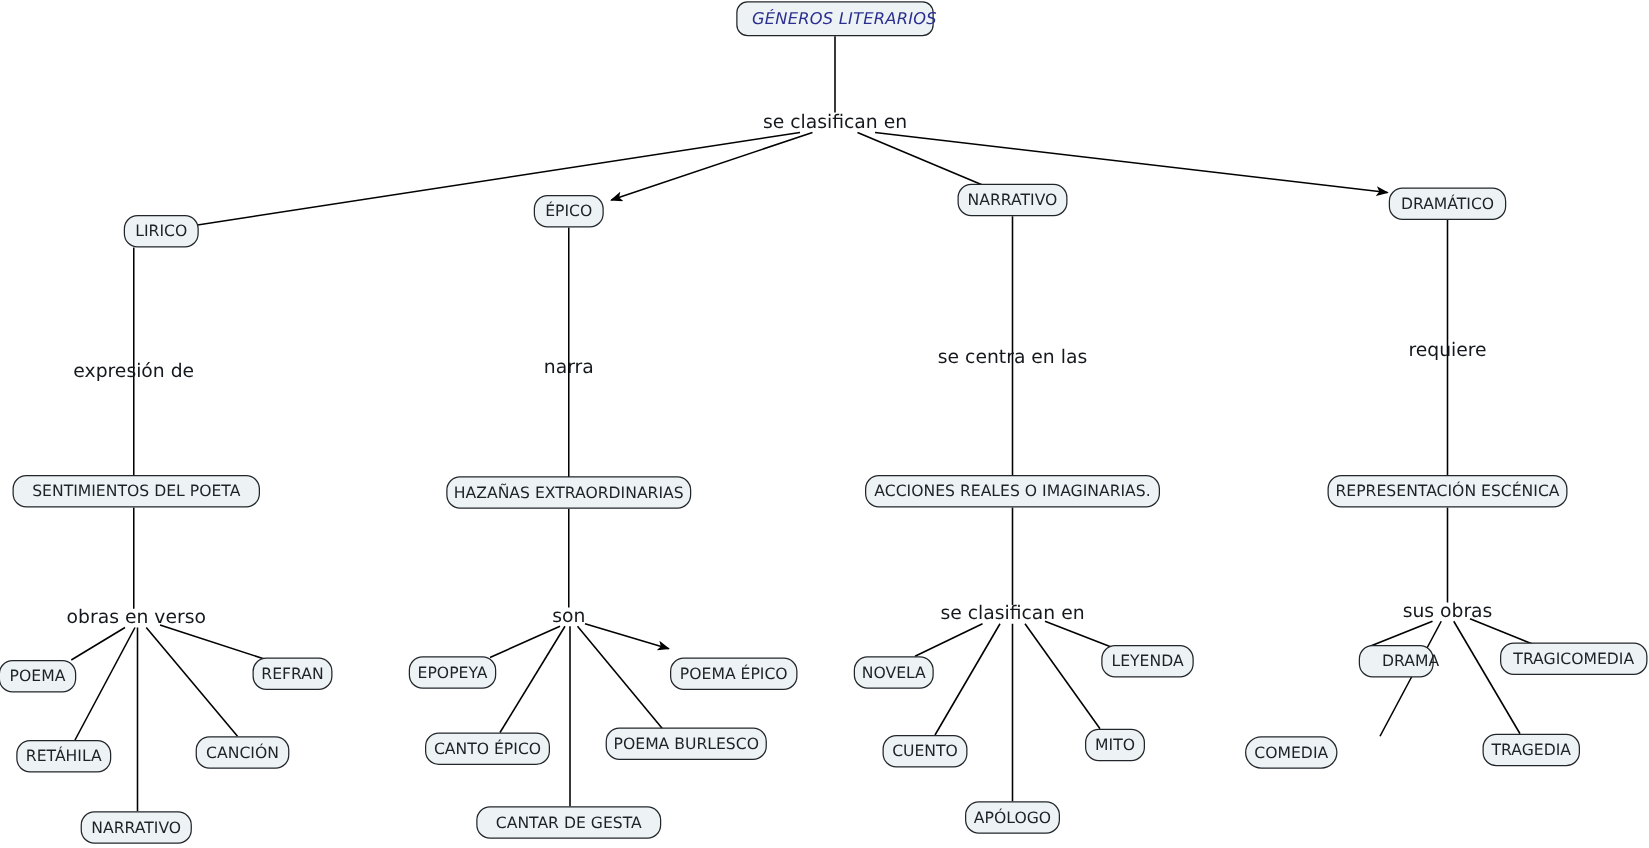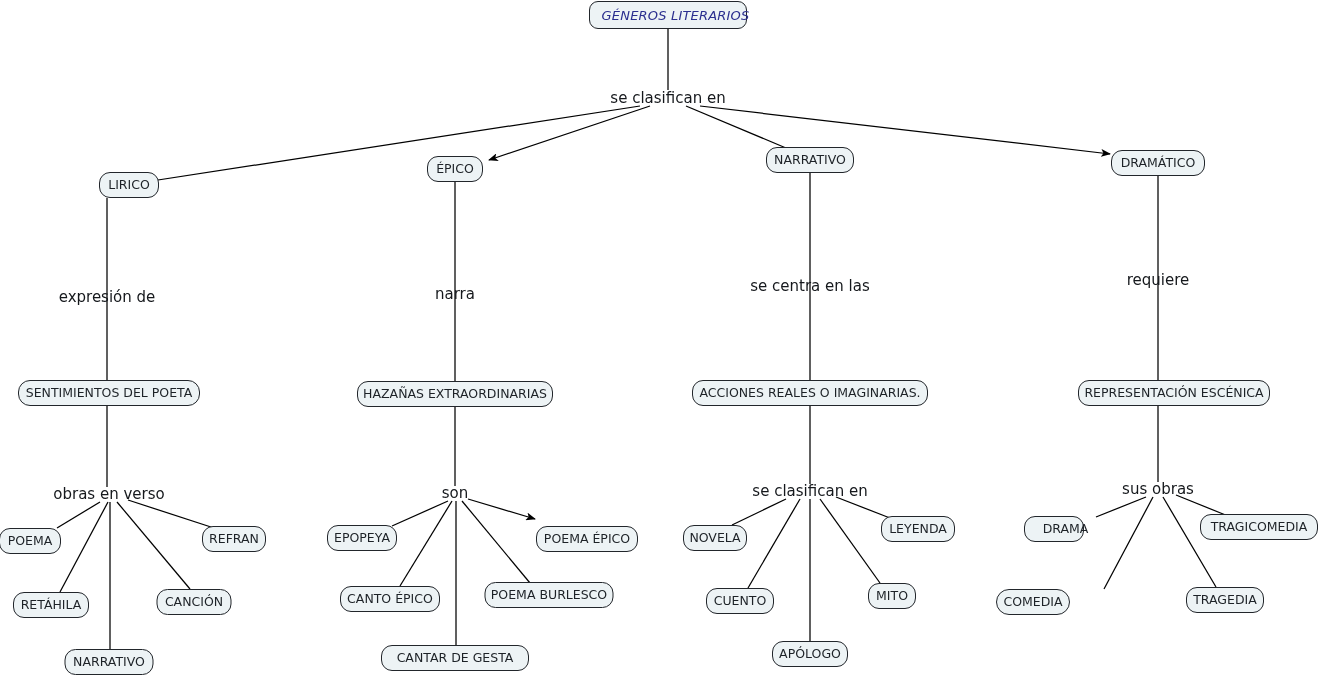--- a/index.html
+++ b/index.html
@@ -102,40 +102,40 @@
         <line x1="1163" y1="497" x2="1216" y2="587" stroke="#000000" stroke-width="1.25"></line>
         <line x1="1176" y1="495" x2="1228" y2="516" stroke="#000000" stroke-width="1.25"></line>
       </g>
   </svg>
   <div id="node-layer">
       <div class="node root" style="left: 668px; top: 15px; width: 158px; padding-left: 24px;">GÉNEROS LITERARIOS</div>
       <div class="node" style="left: 109px; top: 185px; width: 60px; margin-left: 20px;">LIRICO</div>
       <div class="node" style="left: 455px; top: 169px; width: 56px;">ÉPICO</div>
       <div class="node" style="left: 810px; top: 160px; width: 88px;">NARRATIVO</div>
       <div class="node" style="left: 1158px; top: 163px; width: 94px;">DRAMÁTICO</div>
-      <div class="node" style="left: 109px; top: 393px; width: 182px; border-radius: 12px;">SENTIMIENTOS DEL POETA</div>
+      <div class="node" style="left: 109px; top: 393px; width: 198px;">SENTIMIENTOS DEL POETA</div>
       <div class="node" style="left: 455px; top: 394px; width: 196px;">HAZAÑAS EXTRAORDINARIAS</div>
       <div class="node" style="left: 810px; top: 393px; width: 236px;">ACCIONES REALES O IMAGINARIAS.</div>
-      <div class="node" style="left: 1158px; top: 393px; width: 192px; margin-left: 16px;">REPRESENTACIÓN ESCÉNICA</div>
+      <div class="node" style="left: 1158px; top: 393px; width: 192px;">REPRESENTACIÓN ESCÉNICA</div>
       <div class="node" style="left: 30px; top: 541px; width: 62px;">POEMA</div>
       <div class="node" style="left: 51px; top: 605px; width: 76px;">RETÁHILA</div>
       <div class="node" style="left: 109px; top: 662px; width: 89px;">NARRATIVO</div>
       <div class="node" style="left: 194px; top: 602px; width: 75px;">CANCIÓN</div>
       <div class="node" style="left: 234px; top: 539px; width: 64px;">REFRAN</div>
       <div class="node" style="left: 362px; top: 538px; width: 70px;">EPOPEYA</div>
       <div class="node" style="left: 390px; top: 599px; width: 100px;">CANTO ÉPICO</div>
       <div class="node" style="left: 455px; top: 658px; width: 148px;">CANTAR DE GESTA</div>
       <div class="node" style="left: 549px; top: 595px; width: 129px;">POEMA BURLESCO</div>
       <div class="node" style="left: 587px; top: 539px; width: 102px;">POEMA ÉPICO</div>
       <div class="node" style="left: 715px; top: 538px; width: 64px;">NOVELA</div>
       <div class="node" style="left: 740px; top: 601px; width: 68px;">CUENTO</div>
       <div class="node" style="left: 810px; top: 654px; width: 76px;">APÓLOGO</div>
       <div class="node" style="left: 892px; top: 596px; width: 48px;">MITO</div>
       <div class="node" style="left: 918px; top: 529px; width: 74px;">LEYENDA</div>
-      <div class="node" style="left: 1054px; top: 529px; width: 60px; padding-left: 32px;">DRAMA</div>
+      <div class="node" style="left: 1117px; top: 529px; width: 60px; padding-left: 32px;">DRAMA</div>
       <div class="node" style="left: 1033px; top: 602px; width: 74px; border-radius: 13px;">COMEDIA</div>
       <div class="node" style="left: 1225px; top: 600px; width: 78px;">TRAGEDIA</div>
       <div class="node" style="left: 1259px; top: 527px; width: 118px;">TRAGICOMEDIA</div>
     </div>
   <div id="label-layer">
       <div class="linklabel" style="left: 668px; top: 98px;">se clasifican en</div>
       <div class="linklabel" style="left: 107px; top: 297px;">expresión de</div>
       <div class="linklabel" style="left: 455px; top: 294px;">narra</div>
       <div class="linklabel" style="left: 810px; top: 286px;">se centra en las</div>
       <div class="linklabel" style="left: 1158px; top: 280px;">requiere</div>

